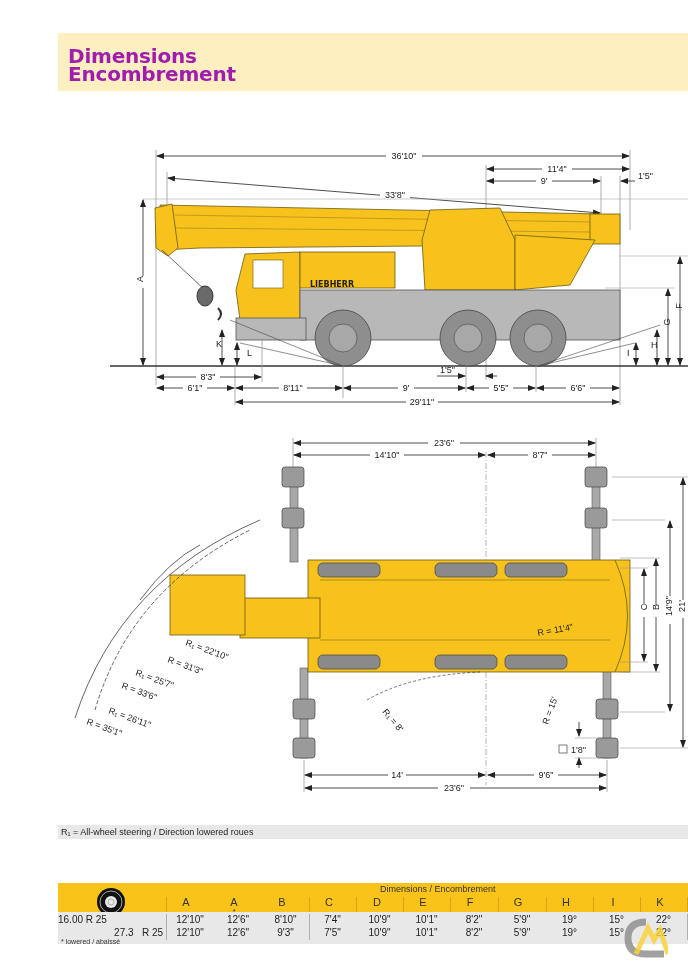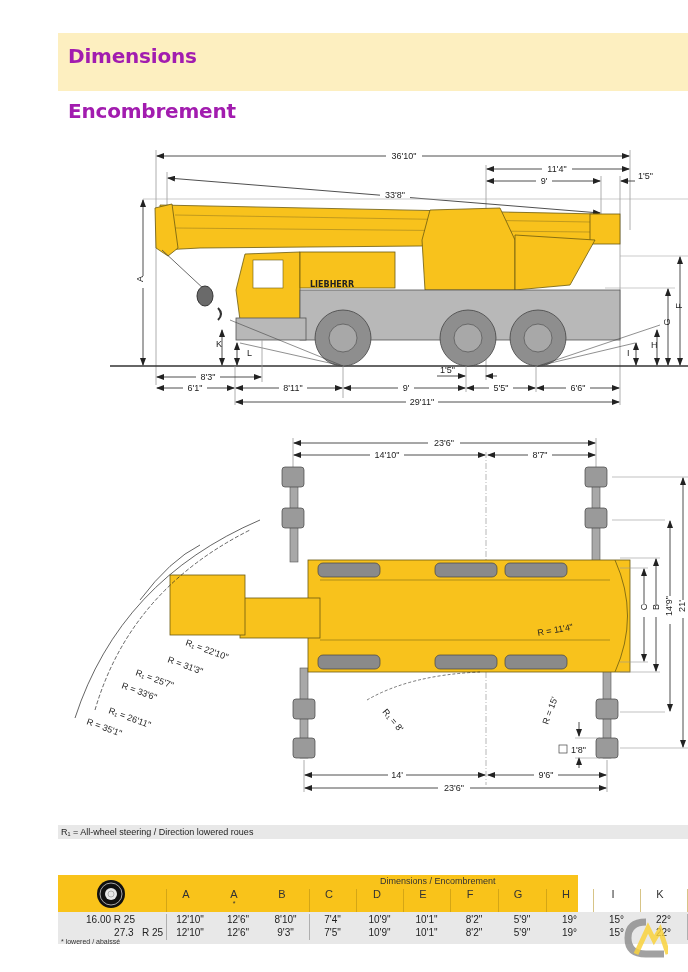--- a/index.html
+++ b/index.html
@@ -6,35 +6,35 @@
   body { width:688px; height:972px; position:relative; overflow:hidden;
          font-family:"Liberation Sans", sans-serif; color:#1a1a1a; }
   .header-band { position:absolute; left:58px; top:33px; width:630px; height:58px; background:#fdefc0; }
   .title-line { position:absolute; left:68px; font-family:"DejaVu Sans", sans-serif; font-weight:bold;
                 font-size:20px; color:#a21caf; letter-spacing:-0.2px; }
   .drawing { position:absolute; left:0; top:0; }
   .dim { font-family:"Liberation Sans", sans-serif; font-size:9px; fill:#222; }
   .note-bar { position:absolute; left:58px; top:825px; width:630px; height:14px; background:#e8e8e8;
               font-size:9px; line-height:14px; color:#222; padding-left:3px; box-sizing:border-box; }
   .table { position:absolute; left:58px; top:875px; width:630px; }
-  .thead { position:absolute; left:0; top:0; width:520px; height:37px; background:#f9c31a; }
+  .thead { position:absolute; left:0; top:8px; width:630px; height:37px; background:#f9c31a; }
   .tbody { position:absolute; left:0; top:37px; width:630px; height:32px; background:#e8e8e8; }
   .cell { position:absolute; text-align:center; font-size:10px; color:#222; }
   .hcell { position:absolute; top:13px; text-align:center; font-size:11px; color:#333; }
   .vsep { position:absolute; width:1px; background:#b08a10; opacity:0.5; }
   .vsep2 { position:absolute; width:1px; background:#888; opacity:0.6; }
   .table-title { position:absolute; top:1px; left:322px; font-size:9px; color:#333; }
   .footnote { position:absolute; left:3px; top:63px; font-size:7px; color:#333; }
 </style>
 </head>
 <body>
 
 <div class="header-band"></div>
 <div class="title-line" style="top:44px;">Dimensions</div>
-<div class="title-line" style="top:62px;margin-top:37px;">Encombrement</div>
+<div class="title-line" style="top:62px;">Encombrement</div>
 
 <svg class="drawing" width="688" height="820" viewBox="0 0 688 820">
   <defs>
     <marker id="ah" markerWidth="8" markerHeight="6" refX="7" refY="3" orient="auto" markerUnits="userSpaceOnUse">
       <path d="M0,0 L8,3 L0,6 z" fill="#222"></path>
     </marker>
     <marker id="ahs" markerWidth="8" markerHeight="6" refX="1" refY="3" orient="auto" markerUnits="userSpaceOnUse">
       <path d="M8,0 L0,3 L8,6 z" fill="#222"></path>
     </marker>
   </defs>
@@ -310,21 +310,21 @@
     <div class="vsep" style="left:535px;top:14px;height:23px;"></div>
     <div class="vsep" style="left:582px;top:14px;height:23px;"></div>
     <div class="vsep" style="left:629px;top:14px;height:23px;"></div>
   </div>
   <div class="tbody">
     <div class="vsep2" style="left:108px;top:2px;height:26px;"></div>
     <div class="vsep2" style="left:251px;top:2px;height:26px;"></div>
     <div class="vsep2" style="left:629px;top:2px;height:26px;"></div>
 
     <div>
-      <div class="cell" style="left:0;width:105px;top:2px;text-align:center;">16.00 R 25</div>
+      <div class="cell" style="left:0;width:105px;top:2px;text-align:left;">16.00 R 25</div>
       <div class="cell" style="left:108px;width:48px;top:2px;">12'10"</div>
       <div class="cell" style="left:156px;width:48px;top:2px;">12'6"</div>
       <div class="cell" style="left:204px;width:47px;top:2px;">8'10"</div>
       <div class="cell" style="left:251px;width:47px;top:2px;">7'4"</div>
       <div class="cell" style="left:298px;width:47px;top:2px;">10'9"</div>
       <div class="cell" style="left:345px;width:47px;top:2px;">10'1"</div>
       <div class="cell" style="left:392px;width:48px;top:2px;">8'2"</div>
       <div class="cell" style="left:440px;width:48px;top:2px;">5'9"</div>
       <div class="cell" style="left:488px;width:47px;top:2px;">19°</div>
       <div class="cell" style="left:535px;width:47px;top:2px;">15°</div>

